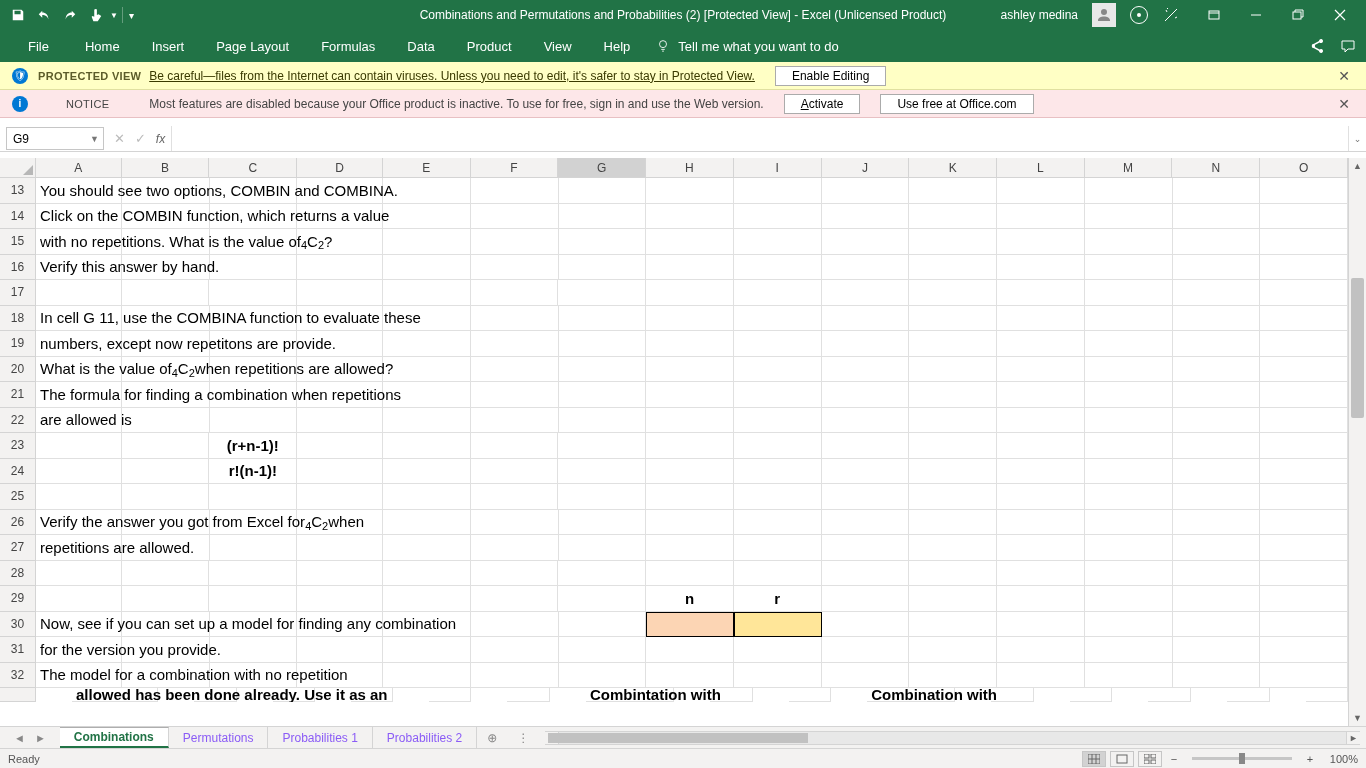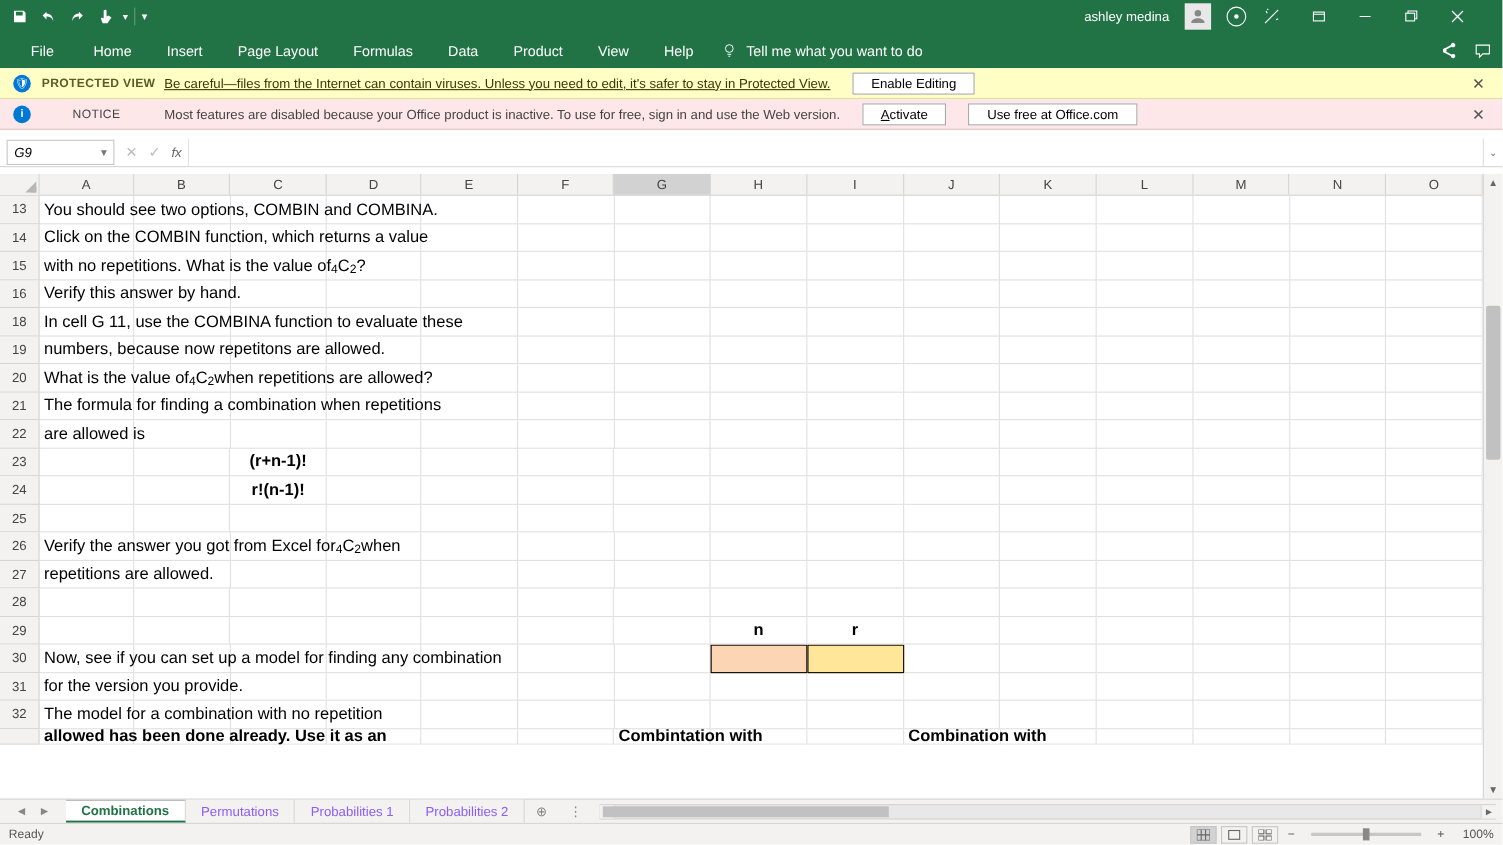--- a/index.html
+++ b/index.html
@@ -5,21 +5,21 @@
 * { margin: 0; padding: 0; box-sizing: border-box; font-family: "Segoe UI", Arial, sans-serif; }
 body { width: 1366px; height: 768px; overflow: hidden; background: #fff; position: relative; }
 
 
 .title-bar { height: 30px; background: #217346; display: flex; align-items: center; color: #fff; font-size: 12px; position: relative; }
 .qa-toolbar { display: flex; align-items: center; gap: 2px; padding-left: 6px; }
 .qa-btn { width: 24px; height: 24px; display: flex; align-items: center; justify-content: center; cursor: pointer; }
 .qa-btn svg { width: 14px; height: 14px; fill: #fff; }
 .qa-sep { width: 1px; height: 16px; background: rgba(255,255,255,0.3); margin: 0 2px; }
 .doc-title { position: absolute; left: 50%; transform: translateX(-50%); white-space: nowrap; }
-.title-right { margin-left: auto; display: flex; align-items: center; gap: 14px; padding-right: 21px; }
+.title-right { margin-left: auto; display: flex; align-items: center; gap: 14px; padding-right: 6px; }
 .user-name { font-size: 12px; }
 .user-avatar { width: 24px; height: 24px; background: #e8e8e8; display: flex; align-items: center; justify-content: center; }
 .user-avatar svg { width: 18px; height: 18px; fill: #888; }
 .win-btns { display: flex; gap: 2px; }
 .win-btn { width: 40px; height: 24px; display: flex; align-items: center; justify-content: center; cursor: pointer; }
 .win-btn svg { width: 12px; height: 12px; stroke: #fff; fill: none; }
 .circ { width: 18px; height: 18px; border: 1px solid #fff; border-radius: 50%; position: relative; }
 .circ::after { content: ""; width: 4px; height: 4px; background: #fff; border-radius: 50%; position: absolute; top: 50%; left: 50%; transform: translate(-50%,-50%); }
 .wand { width: 18px; height: 18px; }
 
@@ -41,21 +41,21 @@
 .close-x { margin-left: auto; cursor: pointer; font-size: 14px; color: #555; padding: 0 4px; }
 
 
 .bar-pink { height: 28px; background: #fde7e9; border-bottom: 1px solid #e8c0c3; display: flex; align-items: center; padding: 0 12px; font-size: 12px; }
 .bar-pink .info { width: 16px; height: 16px; background: #0078d4; border-radius: 50%; color: #fff; display: flex; align-items: center; justify-content: center; font-size: 10px; font-weight: bold; margin-right: 10px; }
 .bar-pink .caption { font-weight: 400; color: #444; margin-right: 40px; font-size: 11px; letter-spacing: 0.3px; padding-left: 28px; }
 .bar-pink .msg { color: #444; }
 
 
 .formula-row { height: 26px; border-bottom: 1px solid #d4d4d4; display: flex; align-items: stretch; background: #fff; margin-top: 8px; }
-.name-box { width: 98px; border: 1px solid #c6c6c6; display: flex; align-items: center; padding: 0 6px; font-size: 12px; position: relative; margin: 1px 0 1px 6px; font-style: italic; }
+.name-box { width: 98px; border: 1px solid #c6c6c6; display: flex; align-items: center; padding: 0 6px; font-size: 12px; position: relative; margin: 1px 0 1px 6px; }
 .name-box .dd { position: absolute; right: 4px; font-size: 9px; color: #777; }
 .fb-btns { display: flex; align-items: center; padding: 0 6px; gap: 10px; border-right: 1px solid #e0e0e0; margin-left: 4px; }
 .fb-btn { color: #bbb; font-size: 13px; cursor: pointer; }
 .fb-btn.fx { color: #666; font-style: italic; font-size: 12px; }
 .formula-input { flex: 1; border: none; padding: 0 8px; font-size: 12px; }
 .formula-dd { width: 18px; border-left: 1px solid #e0e0e0; display: flex; align-items: center; justify-content: center; font-size: 9px; color: #777; }
 
 
 .grid-wrap { position: absolute; top: 158px; left: 0; right: 0; bottom: 42px; display: flex; }
 .grid-inner { flex: 1; overflow: hidden; position: relative; }
@@ -134,20 +134,21 @@
       </div>
     <div class="qa-btn">
         <svg viewBox="0 0 16 16">
           <path d="M8 1c1 0 1 1 1 1v6l2-1 3 2-4 6H5l-2-5 1-1 2 1V2s0-1 2-1z"></path>
         </svg>
       </div>
     <span style="font-size:8px;color:#fff;">▼</span>
     <div class="qa-sep"></div>
     <span style="font-size:10px;color:#fff;margin-left:2px;">▾</span>
   </div>
+  <div class="doc-title">Combinations and Permutations and Probabilities (2)  [Protected View]  -  Excel (Unlicensed Product)</div>
   <div class="title-right">
     <span class="user-name">ashley medina</span>
     <div class="user-avatar">
         <svg viewBox="0 0 24 24">
           <path d="M12 12a4 4 0 100-8 4 4 0 000 8zm0 2c-4 0-8 2-8 5v1h16v-1c0-3-4-5-8-5z"></path>
         </svg>
       </div>
     <div class="circ"></div>
     <svg class="wand" viewBox="0 0 18 18">
         <path stroke="#fff" fill="none" d="M3 15L13 5m-9-1l1 2m10 5l-2 1m2-9l-2 2M5 2l1 1"></path>
@@ -324,40 +325,58 @@
           <div class="cell cH"></div>
           <div class="cell cI"></div>
           <div class="cell cJ"></div>
           <div class="cell cK"></div>
           <div class="cell cL"></div>
           <div class="cell cM"></div>
           <div class="cell cN"></div>
           <div class="cell cO"></div>
         </div>
         <div class="row">
+          <div class="rh">17</div>
+          <div class="cell cA"></div>
+          <div class="cell cB"></div>
+          <div class="cell cC"></div>
+          <div class="cell cD"></div>
+          <div class="cell cE"></div>
+          <div class="cell cF"></div>
+          <div class="cell cG"></div>
+          <div class="cell cH"></div>
+          <div class="cell cI"></div>
+          <div class="cell cJ"></div>
+          <div class="cell cK"></div>
+          <div class="cell cL"></div>
+          <div class="cell cM"></div>
+          <div class="cell cN"></div>
+          <div class="cell cO"></div>
+        </div>
+        <div class="row">
           <div class="rh">18</div>
           <div class="cell cA text-overflow">In cell G 11, use the COMBINA function to evaluate these</div>
           <div class="cell cB"></div>
           <div class="cell cC"></div>
           <div class="cell cD"></div>
           <div class="cell cE"></div>
           <div class="cell cF"></div>
           <div class="cell cG"></div>
           <div class="cell cH"></div>
           <div class="cell cI"></div>
           <div class="cell cJ"></div>
           <div class="cell cK"></div>
           <div class="cell cL"></div>
           <div class="cell cM"></div>
           <div class="cell cN"></div>
           <div class="cell cO"></div>
         </div>
         <div class="row">
           <div class="rh">19</div>
-          <div class="cell cA text-overflow">numbers, because now repetitons are allowed.</div>
+          <div class="cell cA text-overflow">numbers, except now repetitons are provide.</div>
           <div class="cell cB"></div>
           <div class="cell cC"></div>
           <div class="cell cD"></div>
           <div class="cell cE"></div>
           <div class="cell cF"></div>
           <div class="cell cG"></div>
           <div class="cell cH"></div>
           <div class="cell cI"></div>
           <div class="cell cJ"></div>
           <div class="cell cK"></div>
@@ -593,21 +612,21 @@
           <div class="cell cG"></div>
           <div class="cell cH"></div>
           <div class="cell cI"></div>
           <div class="cell cJ"></div>
           <div class="cell cK"></div>
           <div class="cell cL"></div>
           <div class="cell cM"></div>
           <div class="cell cN"></div>
           <div class="cell cO"></div>
         </div>
-        <div class="row" style="height: 14px; overflow: hidden;">
+        <div class="row" style="height: 14px; overflow: hidden; gap: 36px;">
           <div class="rh"></div>
           <div class="cell cA text-overflow" style="font-weight: normal;">
             <span style="font-weight:bold">allowed has been done already.  Use it as an</span>
           </div>
           <div class="cell cB"></div>
           <div class="cell cC"></div>
           <div class="cell cD"></div>
           <div class="cell cE"></div>
           <div class="cell cF"></div>
           <div class="cell cG text-overflow">

